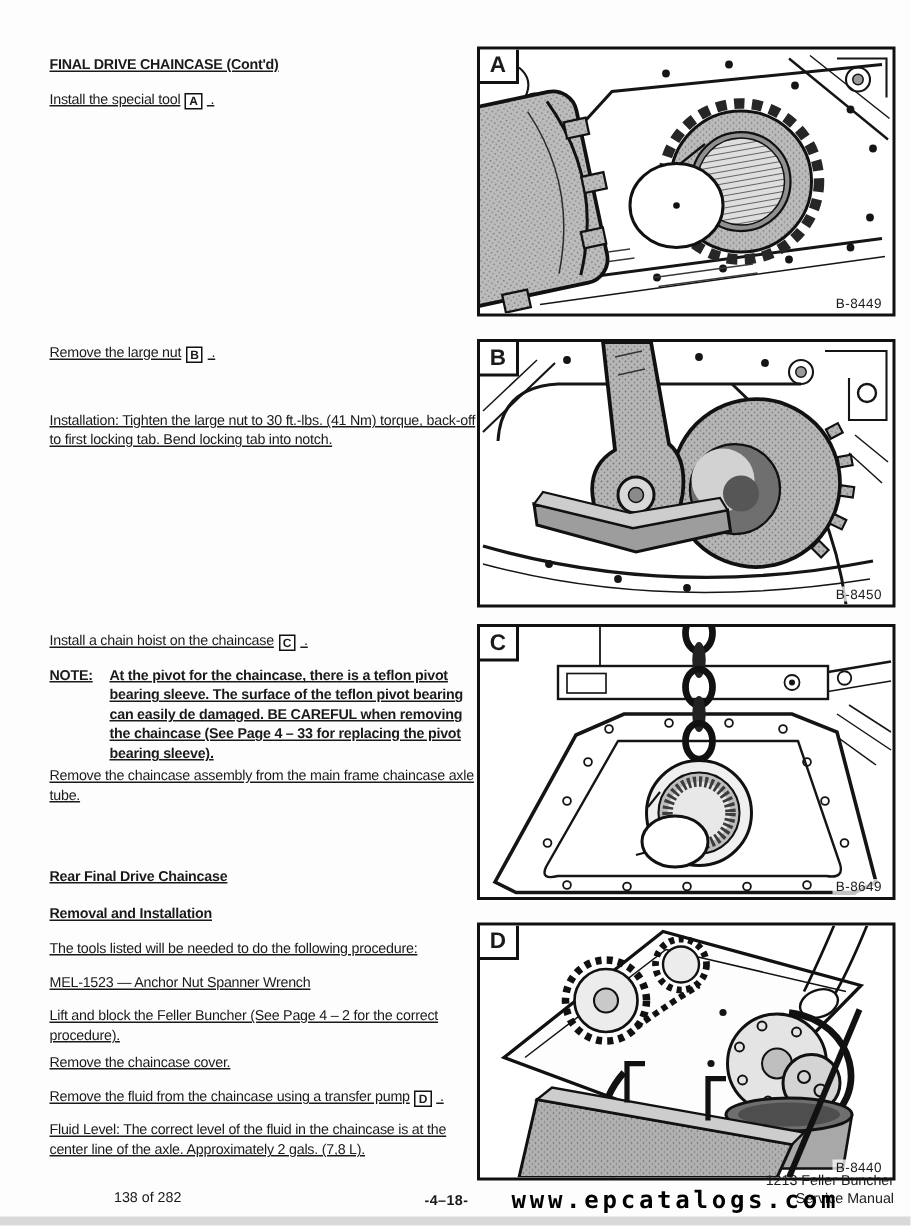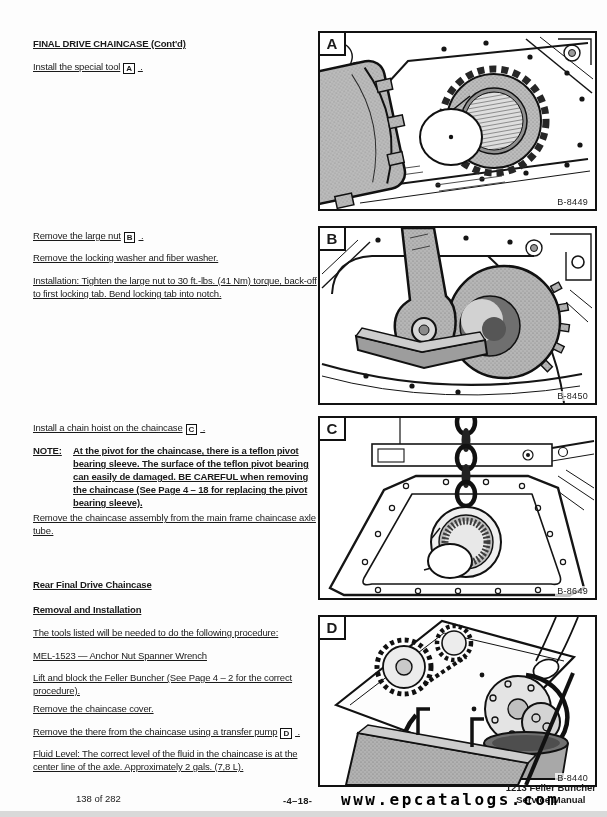--- a/index.html
+++ b/index.html
@@ -20,62 +20,61 @@
   .panel{position:absolute;left:318px;width:275px;border:2px solid #111;background:#fff;overflow:hidden;}
   .panel svg{position:absolute;inset:0;display:block;}
   .plabel{position:absolute;top:-2px;left:-2px;width:24px;height:21px;border:2px solid #111;background:#fff;
           font-weight:bold;font-size:15px;display:flex;align-items:center;justify-content:center;z-index:3;}
   .pcode{position:absolute;right:5px;bottom:2px;font-size:9px;letter-spacing:0.3px;z-index:3;
          background:rgba(255,255,255,0.75);padding:0 2px;}
 
   
   .sheetnum{position:absolute;left:76px;top:793px;font-size:9.5px;}
   .pagenum{position:absolute;left:283px;top:795px;font-size:9.5px;font-weight:bold;letter-spacing:0.3px;}
-  .doctitle{position:absolute;right:11px;top:782px;text-align:center;font-size:9.5px;font-weight:bold;line-height:11.5px;z-index:1;}
+  .doctitle{position:absolute;right:11px;top:782px;text-align:right;font-size:9.5px;font-weight:normal;line-height:11.5px;z-index:1;}
   .watermark{position:absolute;left:341px;top:790px;font-family:"DejaVu Sans Mono","Liberation Mono",monospace;
              font-weight:bold;font-size:16px;letter-spacing:2.5px;z-index:2;text-decoration:none;}
   .scan-strip{position:absolute;left:0;right:0;bottom:0;height:6px;background:#d9d9d9;}
 </style>
 </head>
 <body>
 
 <div class="page">
 
   <div class="tblock bold" style="top:37px">FINAL DRIVE CHAINCASE (Cont'd)</div>
 
   <div class="tblock" style="top:60px"><span>Install the special tool</span><span class="refbox">A</span><span> .</span></div>
 
   <div class="tblock" style="top:229px"><span>Remove the large nut</span><span class="refbox">B</span><span> .</span></div>
 
-  <div class="tblock" style="top:251px">Remove the locking washer and fiber washer.</div>
 
   <div class="tblock" style="top:274px;width:286px">Installation: Tighten the large nut to 30 ft.-lbs. (41 Nm) torque, back-off to first locking tab. Bend locking tab into notch.</div>
 
   <div class="tblock" style="top:421px"><span>Install a chain hoist on the chaincase</span><span class="refbox">C</span><span> .</span></div>
 
   <div class="tblock noteflex" style="top:444px;width:284px">
     <span class="note-label">NOTE:</span>
-    <span class="note-body">At the pivot for the chaincase, there is a teflon pivot bearing sleeve. The surface of the teflon pivot bearing can easily de damaged. BE CAREFUL when removing the chaincase (See Page 4 – 18 for replacing the pivot bearing sleeve).</span>
+    <span class="note-body">At the pivot for the chaincase, there is a teflon pivot bearing sleeve. The surface of the teflon pivot bearing can easily de damaged. BE CAREFUL when removing the chaincase (See Page 4 – 33 for replacing the pivot bearing sleeve).</span>
   </div>
 
   <div class="tblock" style="top:511px;width:286px">Remove the chaincase assembly from the main frame chaincase axle tube.</div>
 
   <div class="tblock bold" style="top:578px">Rear Final Drive Chaincase</div>
 
   <div class="tblock bold" style="top:603px">Removal and Installation</div>
 
   <div class="tblock" style="top:626px;width:286px">The tools listed will be needed to do the following procedure:</div>
 
   <div class="tblock" style="top:649px">MEL-1523 — Anchor Nut Spanner Wrench</div>
 
   <div class="tblock" style="top:671px;width:286px">Lift and block the Feller Buncher (See Page 4 – 2 for the correct procedure).</div>
 
   <div class="tblock" style="top:702px">Remove the chaincase cover.</div>
 
-  <div class="tblock" style="top:725px;width:296px"><span>Remove the there from the chaincase using a transfer pump</span><span class="refbox">D</span><span> .</span></div>
+  <div class="tblock" style="top:725px;width:296px"><span>Remove the fluid from the chaincase using a transfer pump</span><span class="refbox">D</span><span> .</span></div>
 
   <div class="tblock" style="top:747px;width:288px">Fluid Level: The correct level of the fluid in the chaincase is at the center line of the axle. Approximately 2 gals. (7,8 L).</div>
 
   <div class="panel" style="top:31px;height:176px">
     <svg viewBox="0 0 275 176">
       <defs>
         <pattern id="stipA" width="4" height="4" patternUnits="userSpaceOnUse">
           <rect width="4" height="4" fill="#bcbcbc"></rect>
             <circle cx="1" cy="1" r="0.6" fill="#7d7d7d"></circle>
             <circle cx="3" cy="3" r="0.6" fill="#8d8d8d"></circle>

